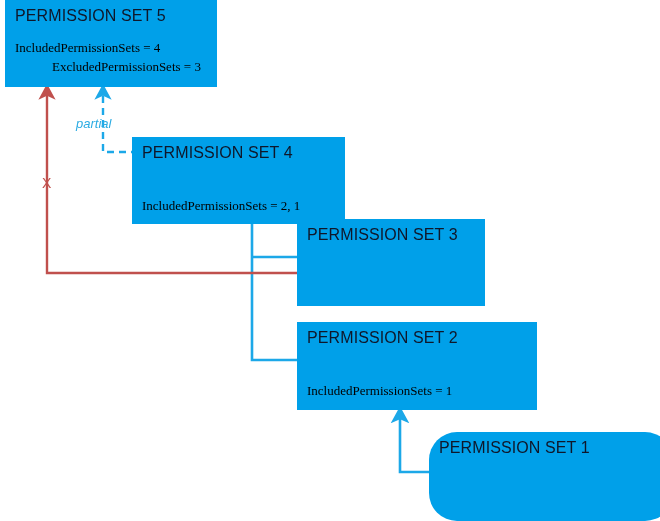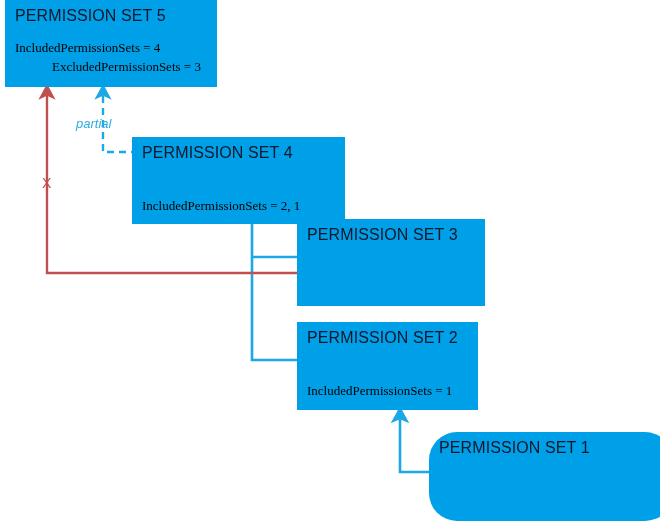--- a/index.html
+++ b/index.html
@@ -104,21 +104,21 @@
 
   <div class="ps-box" style="left:132px; top:110px; width:213px; height:87px;margin-top:27px;">
     <div class="ps-title">PERMISSION SET 4</div>
     <div class="ps-line" style="top:61px;">IncludedPermissionSets = 2, 1</div>
   </div>
 
   <div class="ps-box" style="left:297px; top:219px; width:188px; height:87px;">
     <div class="ps-title">PERMISSION SET 3</div>
   </div>
 
-  <div class="ps-box" style="left:297px; top:322px; width:181px; height:88px;padding-left:36px;">
+  <div class="ps-box" style="left:297px; top:322px; width:240px; height:88px;padding-left:36px;">
     <div class="ps-title">PERMISSION SET 2</div>
     <div class="ps-line" style="top:61px;">IncludedPermissionSets = 1</div>
   </div>
 
   <div class="ps-box" style="left:429px; top:432px; width:244px; height:89px;border-radius:28px;">
     <div class="ps-title">PERMISSION SET 1</div>
   </div>
 
   <div class="label-x" style="left:42px; top:175px;">X</div>
 

